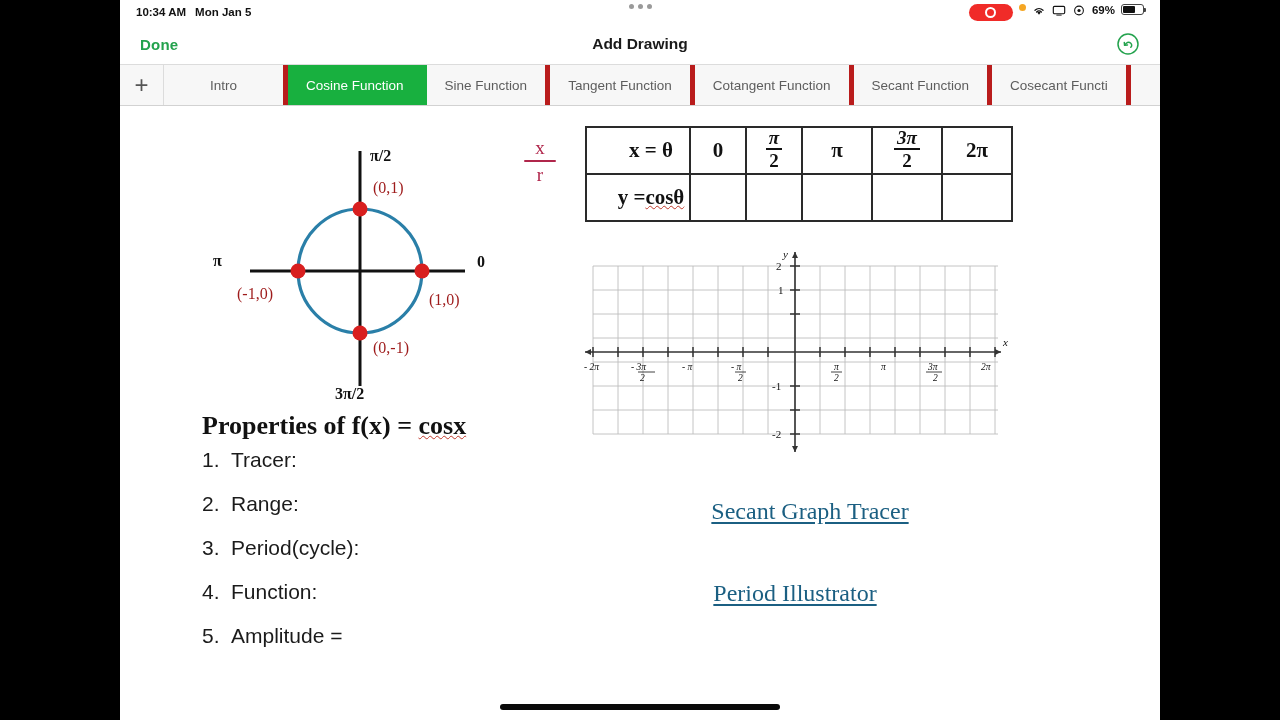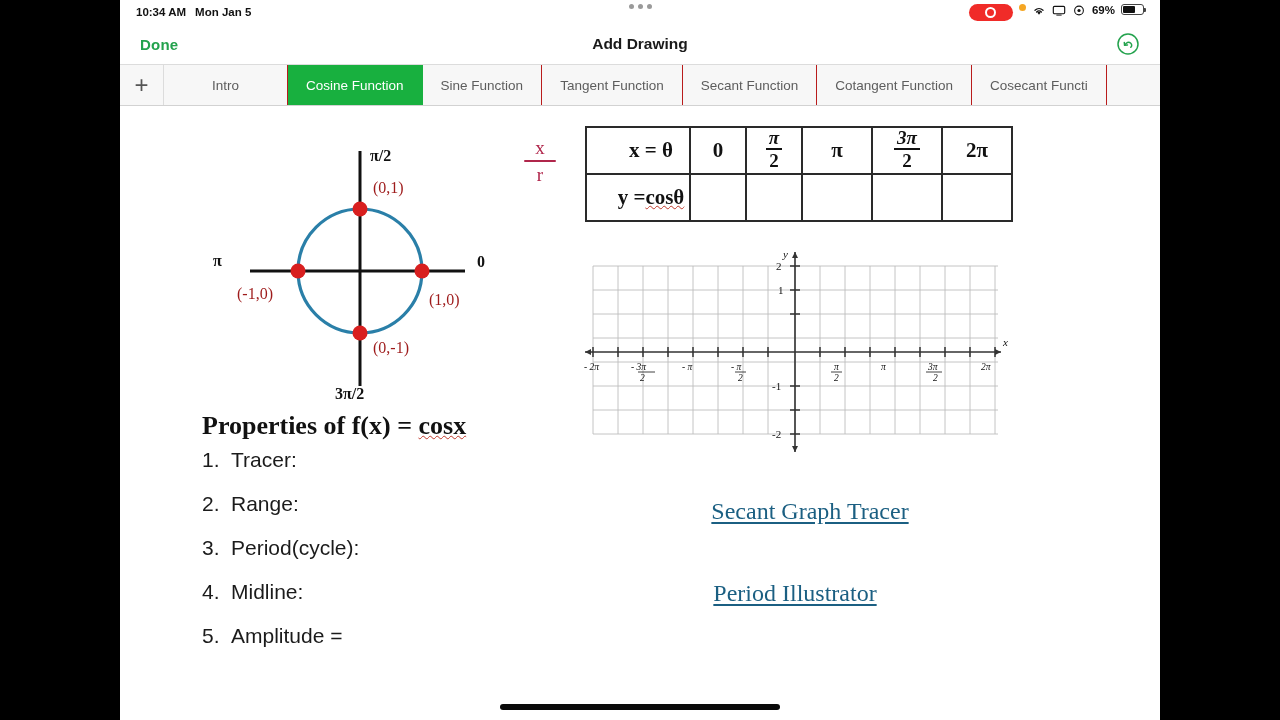--- a/index.html
+++ b/index.html
@@ -62,21 +62,21 @@
     display:flex; align-items:stretch;
   }
   #add-tab {
     width:44px; display:flex; align-items:center; justify-content:center;
     border-right:1px solid #dcdcdc; color:#555; font-size:24px; font-weight:300;
     line-height:1;
   }
   .tab {
     display:flex; align-items:center; justify-content:center;
     padding:0 18px; font-size:13.5px; color:#5d5d5d; white-space:nowrap;
-    border-right:1px solid #b91c1c; background:#f7f7f7;
+    border-right:5px solid #b91c1c; background:#f7f7f7;
   }
   .tab.active { background:#18b03f; color:#fff; border-right-color:#18b03f; }
   #tab-intro { min-width:124px; }
 
   
   #canvas {
     position:absolute; left:0; top:106px; width:1040px; height:614px; background:#fff;
   }
 
   
@@ -192,22 +192,22 @@
       <path d="M8.3 10.4l.3 2.9 2.9-.4" stroke="#23a24d" stroke-width="1.5" fill="none" stroke-linecap="round" stroke-linejoin="round"></path>
     </svg>
   </div>
 
   <div id="tabstrip">
     <div id="add-tab">+</div>
     <div class="tab" id="tab-intro">Intro</div>
     <div class="tab active">Cosine Function</div>
     <div class="tab">Sine Function</div>
     <div class="tab">Tangent Function</div>
+    <div class="tab">Cotangent Function</div>
     <div class="tab">Secant Function</div>
-    <div class="tab">Cotangent Function</div>
     <div class="tab">Cosecant Functi</div>
   </div>
 
   <div id="canvas">
 
     <svg id="unitcircle" viewBox="0 0 340 270">
       <line x1="55" y1="140" x2="270" y2="140" stroke="#111" stroke-width="3"></line>
       <line x1="165" y1="20" x2="165" y2="255" stroke="#111" stroke-width="3"></line>
       <circle cx="165" cy="140" r="62" stroke="#2a7fa8" stroke-width="3.2" fill="none"></circle>
       <circle cx="165" cy="78" r="7.5" fill="#d81f1f"></circle>
@@ -319,21 +319,21 @@
         <li>
           <span class="num">2.</span>
           <span>Range:</span>
         </li>
         <li>
           <span class="num">3.</span>
           <span>Period(cycle):</span>
         </li>
         <li>
           <span class="num">4.</span>
-          <span>Midline:</span>
+          <span>Function:</span>
         </li>
         <li>
           <span class="num">5.</span>
           <span>Amplitude =</span>
         </li>
       </ol>
     </div>
 
     <div class="doclink" id="link-tracer">Secant Graph Tracer</div>
     <div class="doclink" id="link-period">Period Illustrator</div>

